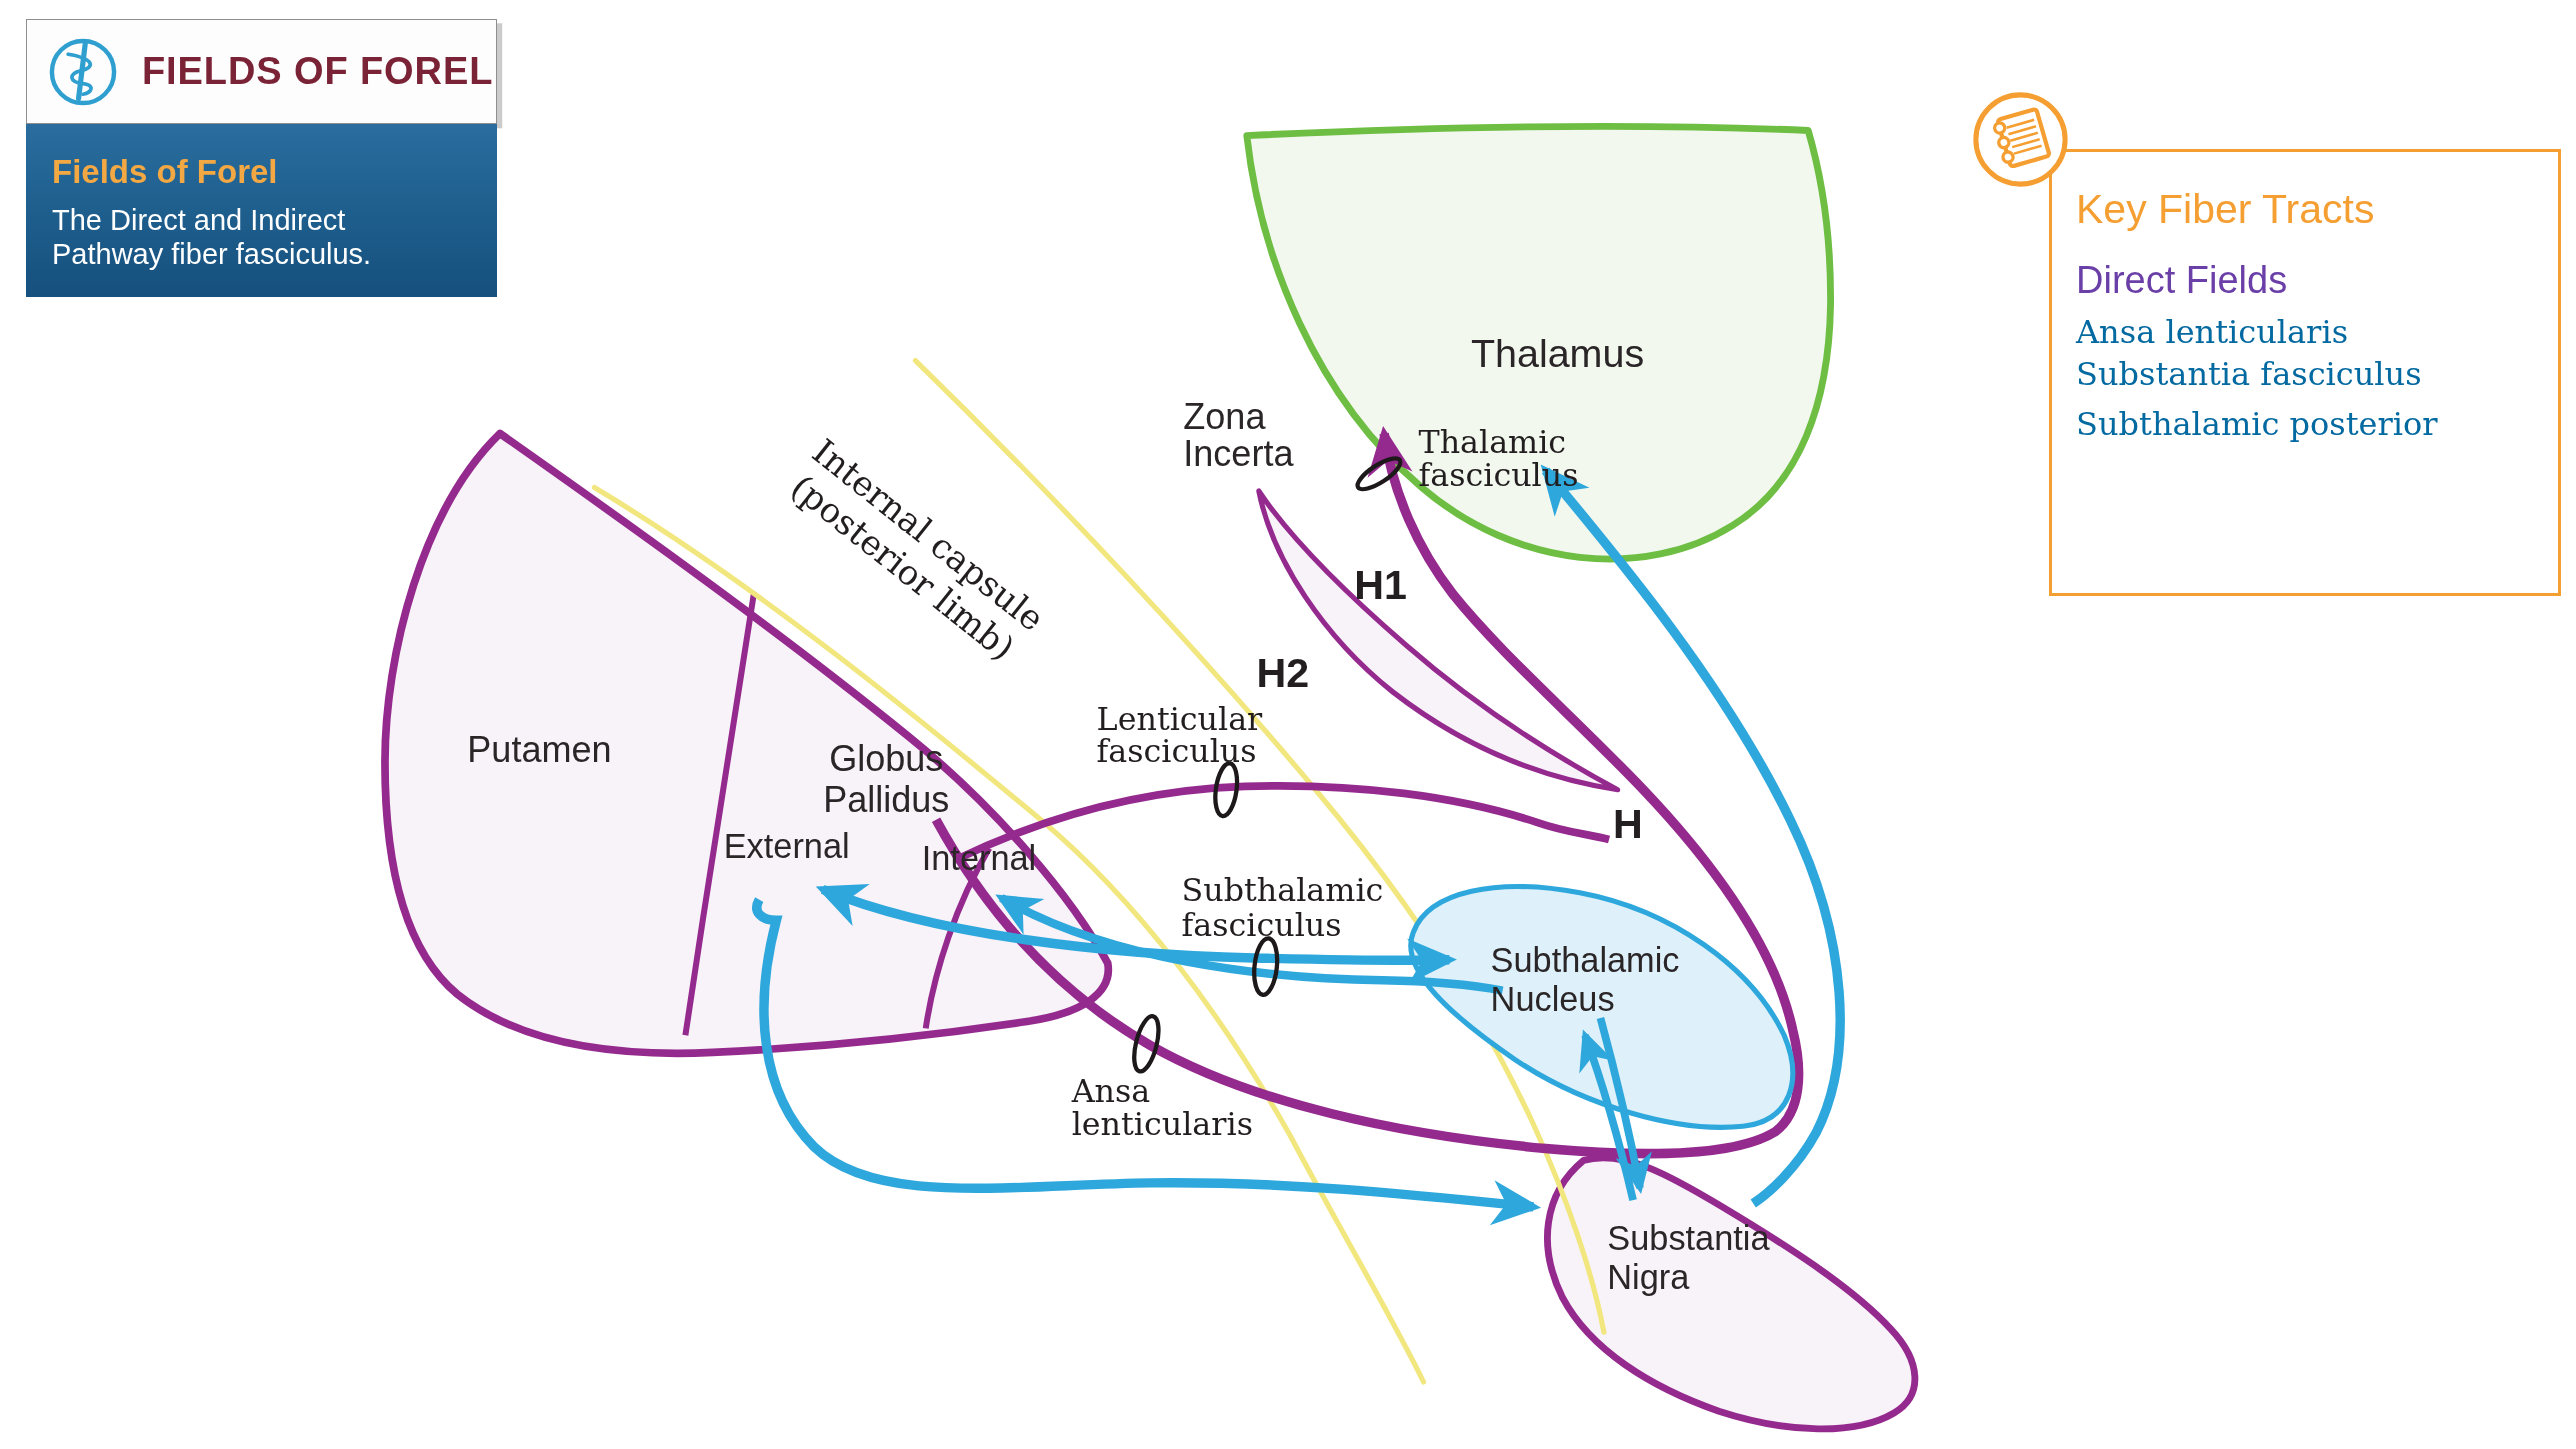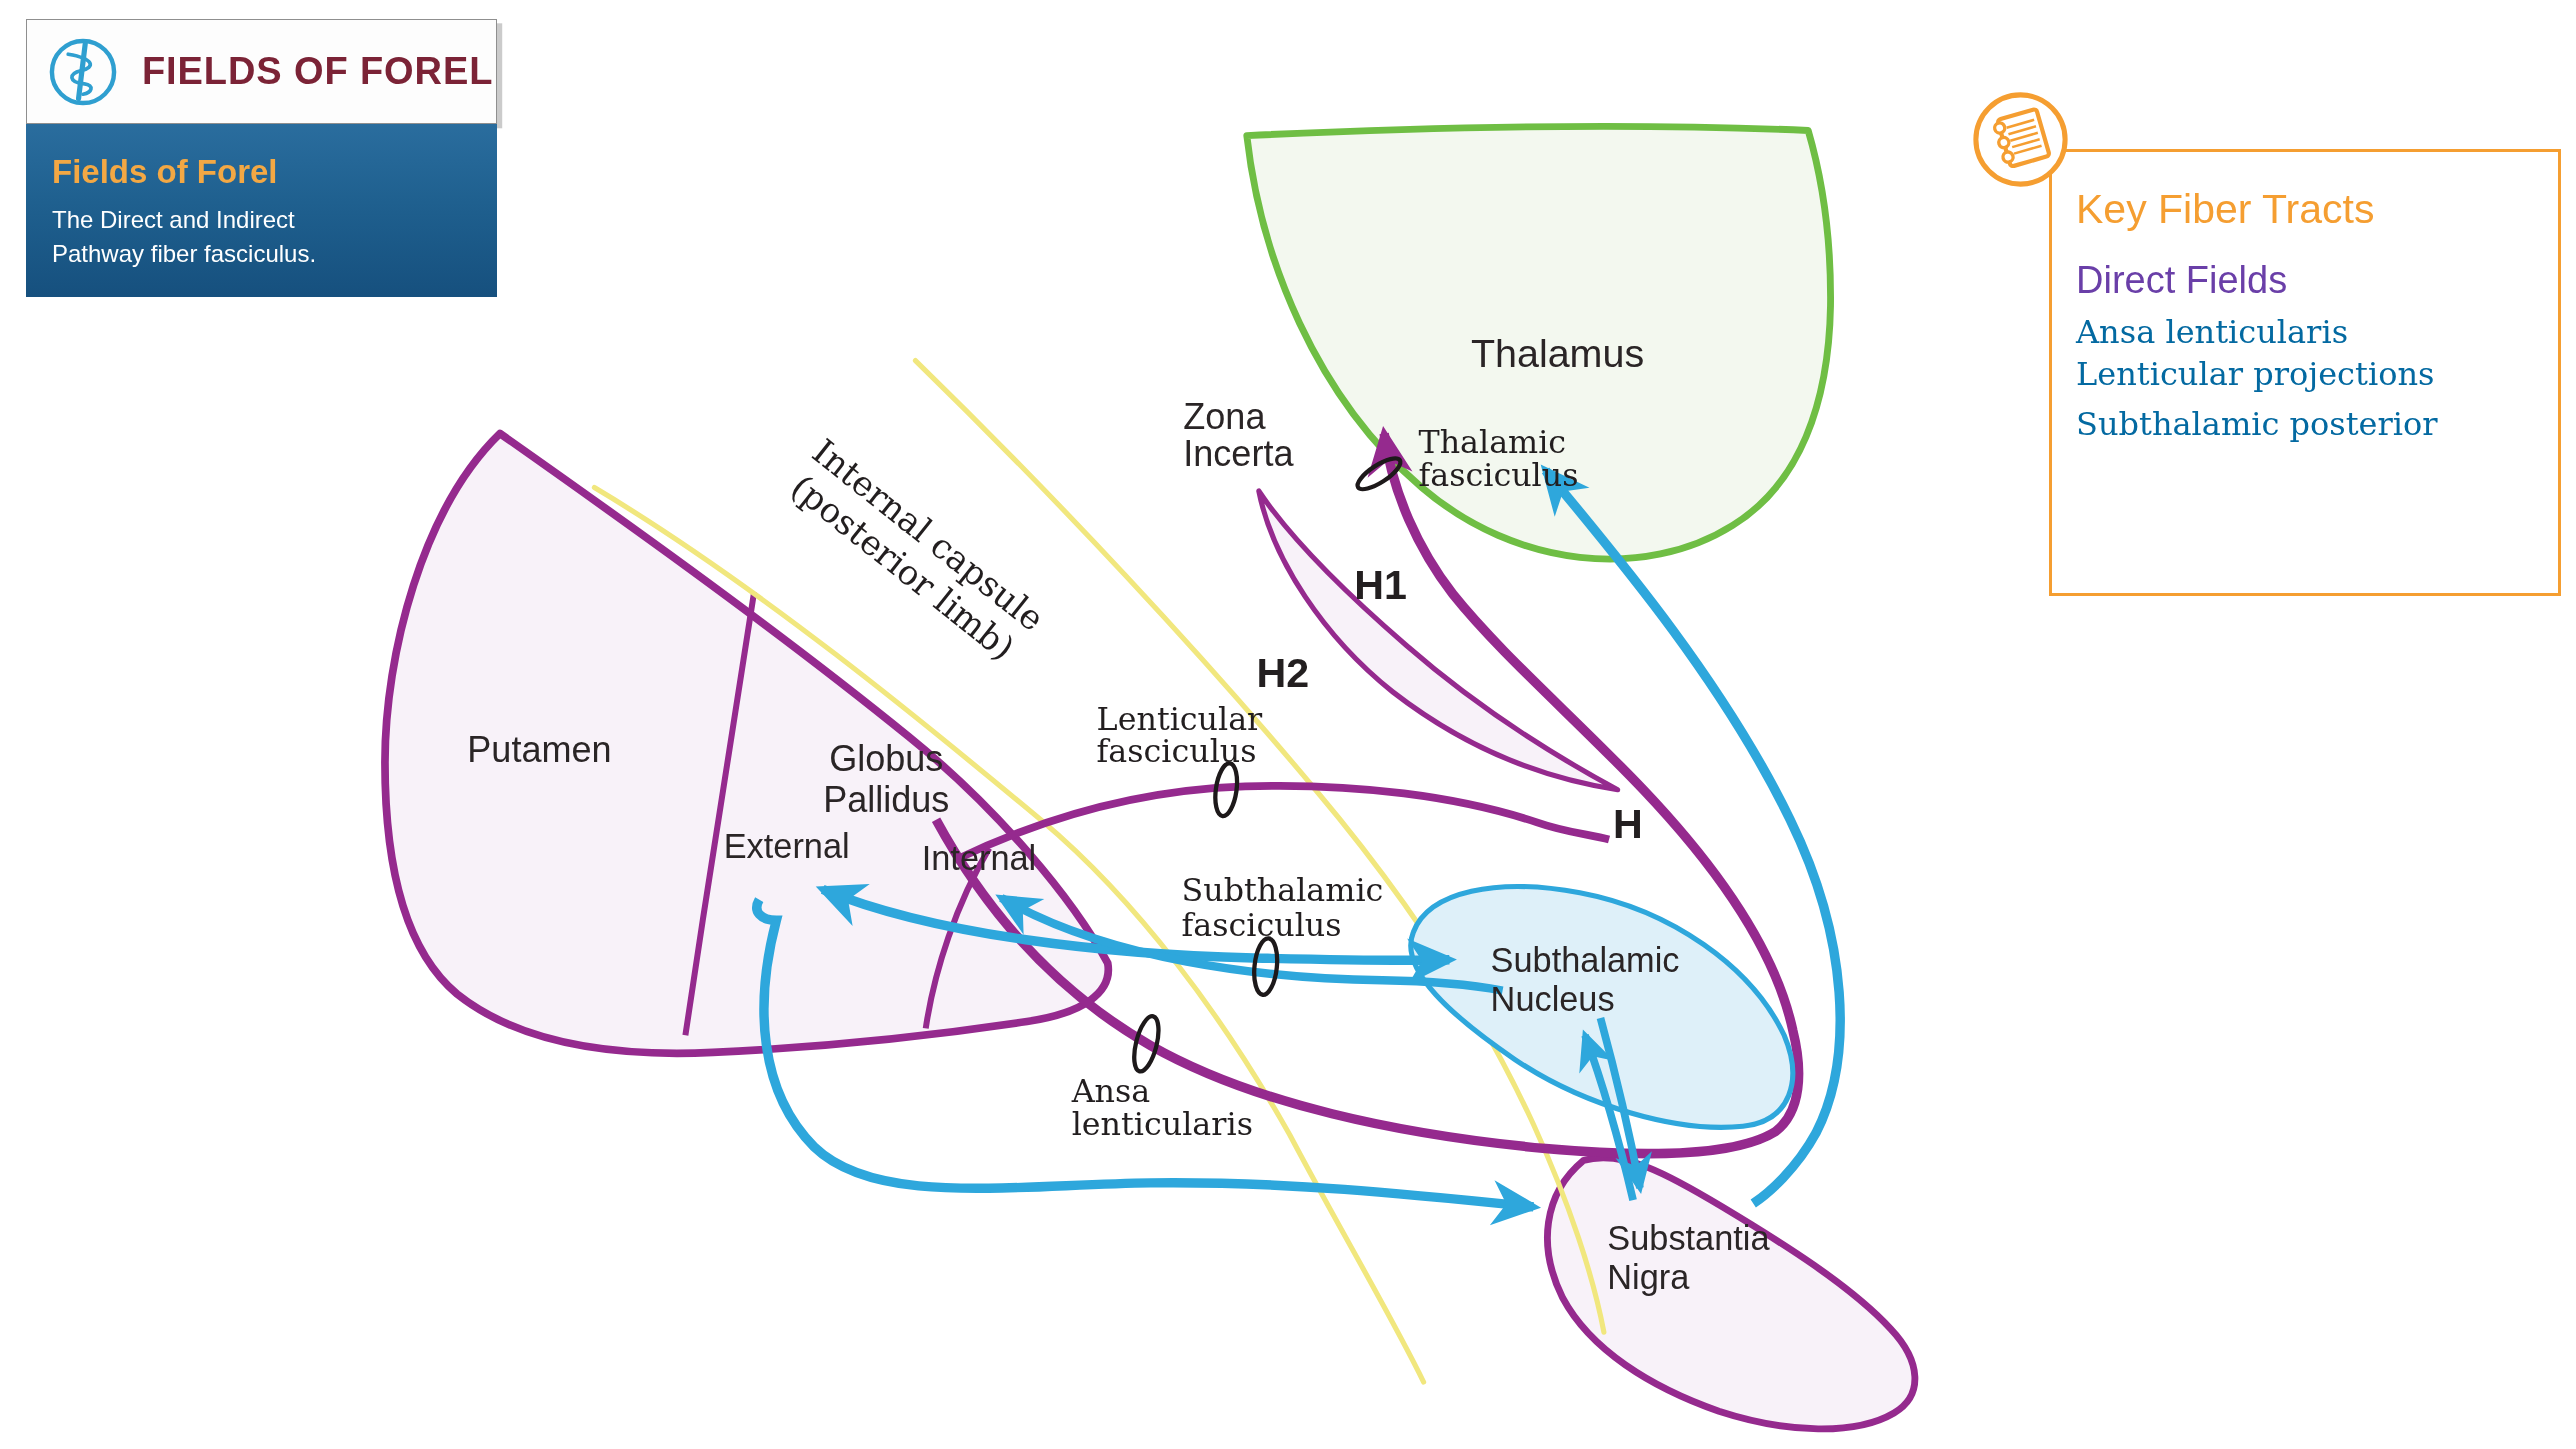--- a/index.html
+++ b/index.html
@@ -8,21 +8,21 @@
   .stage > svg.diagram{position:absolute;left:0;top:0;}
 
   
   .logo-card{position:absolute;left:26px;top:19px;width:471px;height:105px;background:#fdfdfd;
     border:1.7px solid #8f8f8f;box-shadow:5.2px 4.3px 0 rgba(140,140,140,.45);display:flex;align-items:center;box-sizing:border-box;}
   .logo-card .icon{width:74px;height:74px;margin-left:19px;flex:0 0 auto;}
   .logo-title{margin-left:22px;font-size:38px;font-weight:bold;letter-spacing:0.9px;color:var(--c-maroon);}
   .title-card{position:absolute;left:26px;top:124px;width:471px;height:173px;box-sizing:border-box;
     background:linear-gradient(180deg,#2a6d9e 0%,var(--c-headerblue) 45%,#16507e 100%);padding:29px 26px 0 26px;}
   .title-card .t{font-size:33px;font-weight:bold;color:var(--c-orangetext);}
-  .title-card .s{font-size:24px;line-height:34px;color:#ffffff;margin-top:12px;}
+  .title-card .s{font-size:29px;line-height:34px;color:#ffffff;margin-top:12px;}
 
   
   .legend{position:absolute;left:2049px;top:149px;width:512px;height:447px;box-sizing:border-box;
     border:3.4px solid var(--c-orange);background:#fff;padding:34px 0 0 24px;}
   .legend .ltitle{font-size:41px;color:var(--c-orange);}
   .legend .ptitle{font-size:38px;color:var(--c-directpurple);margin-top:26px;}
   .legend .ptitle.ind{color:var(--c-blue);margin-top:50px;}
   .legend ul{list-style:none;margin:8.6px 0 0 0;padding:0;}
   .legend li{font-family:"DejaVu Serif",serif;font-size:32px;line-height:42px;color:#0369a1;}
   .legend-icon{position:absolute;left:1970px;top:89px;width:101px;height:101px;}
@@ -136,21 +136,21 @@
       <div>The Direct and Indirect</div>
       <div>Pathway fiber fasciculus.</div>
     </div>
   </div>
 
   <div class="legend">
     <div class="ltitle">Key Fiber Tracts</div>
     <div class="ptitle">Direct Fields</div>
     <ul>
       <li>Ansa lenticularis</li>
-      <li>Lenticular projections</li>
+      <li>Substantia fasciculus</li>
     </ul>
     <ul>
       <li>Subthalamic posterior</li>
     </ul>
   </div>
   <svg class="legend-icon" viewBox="0 0 120 120">
     <circle cx="60" cy="60" r="53" fill="#ffffff" stroke="#f59e31" stroke-width="6"></circle>
     <g transform="rotate(-16 60 60)">
       <rect x="40" y="30" width="48" height="58" rx="4" fill="#ffffff" stroke="#f59e31" stroke-width="5"></rect>
       <line x1="48" y1="42" x2="82" y2="42" stroke="#f59e31" stroke-width="3"></line>

